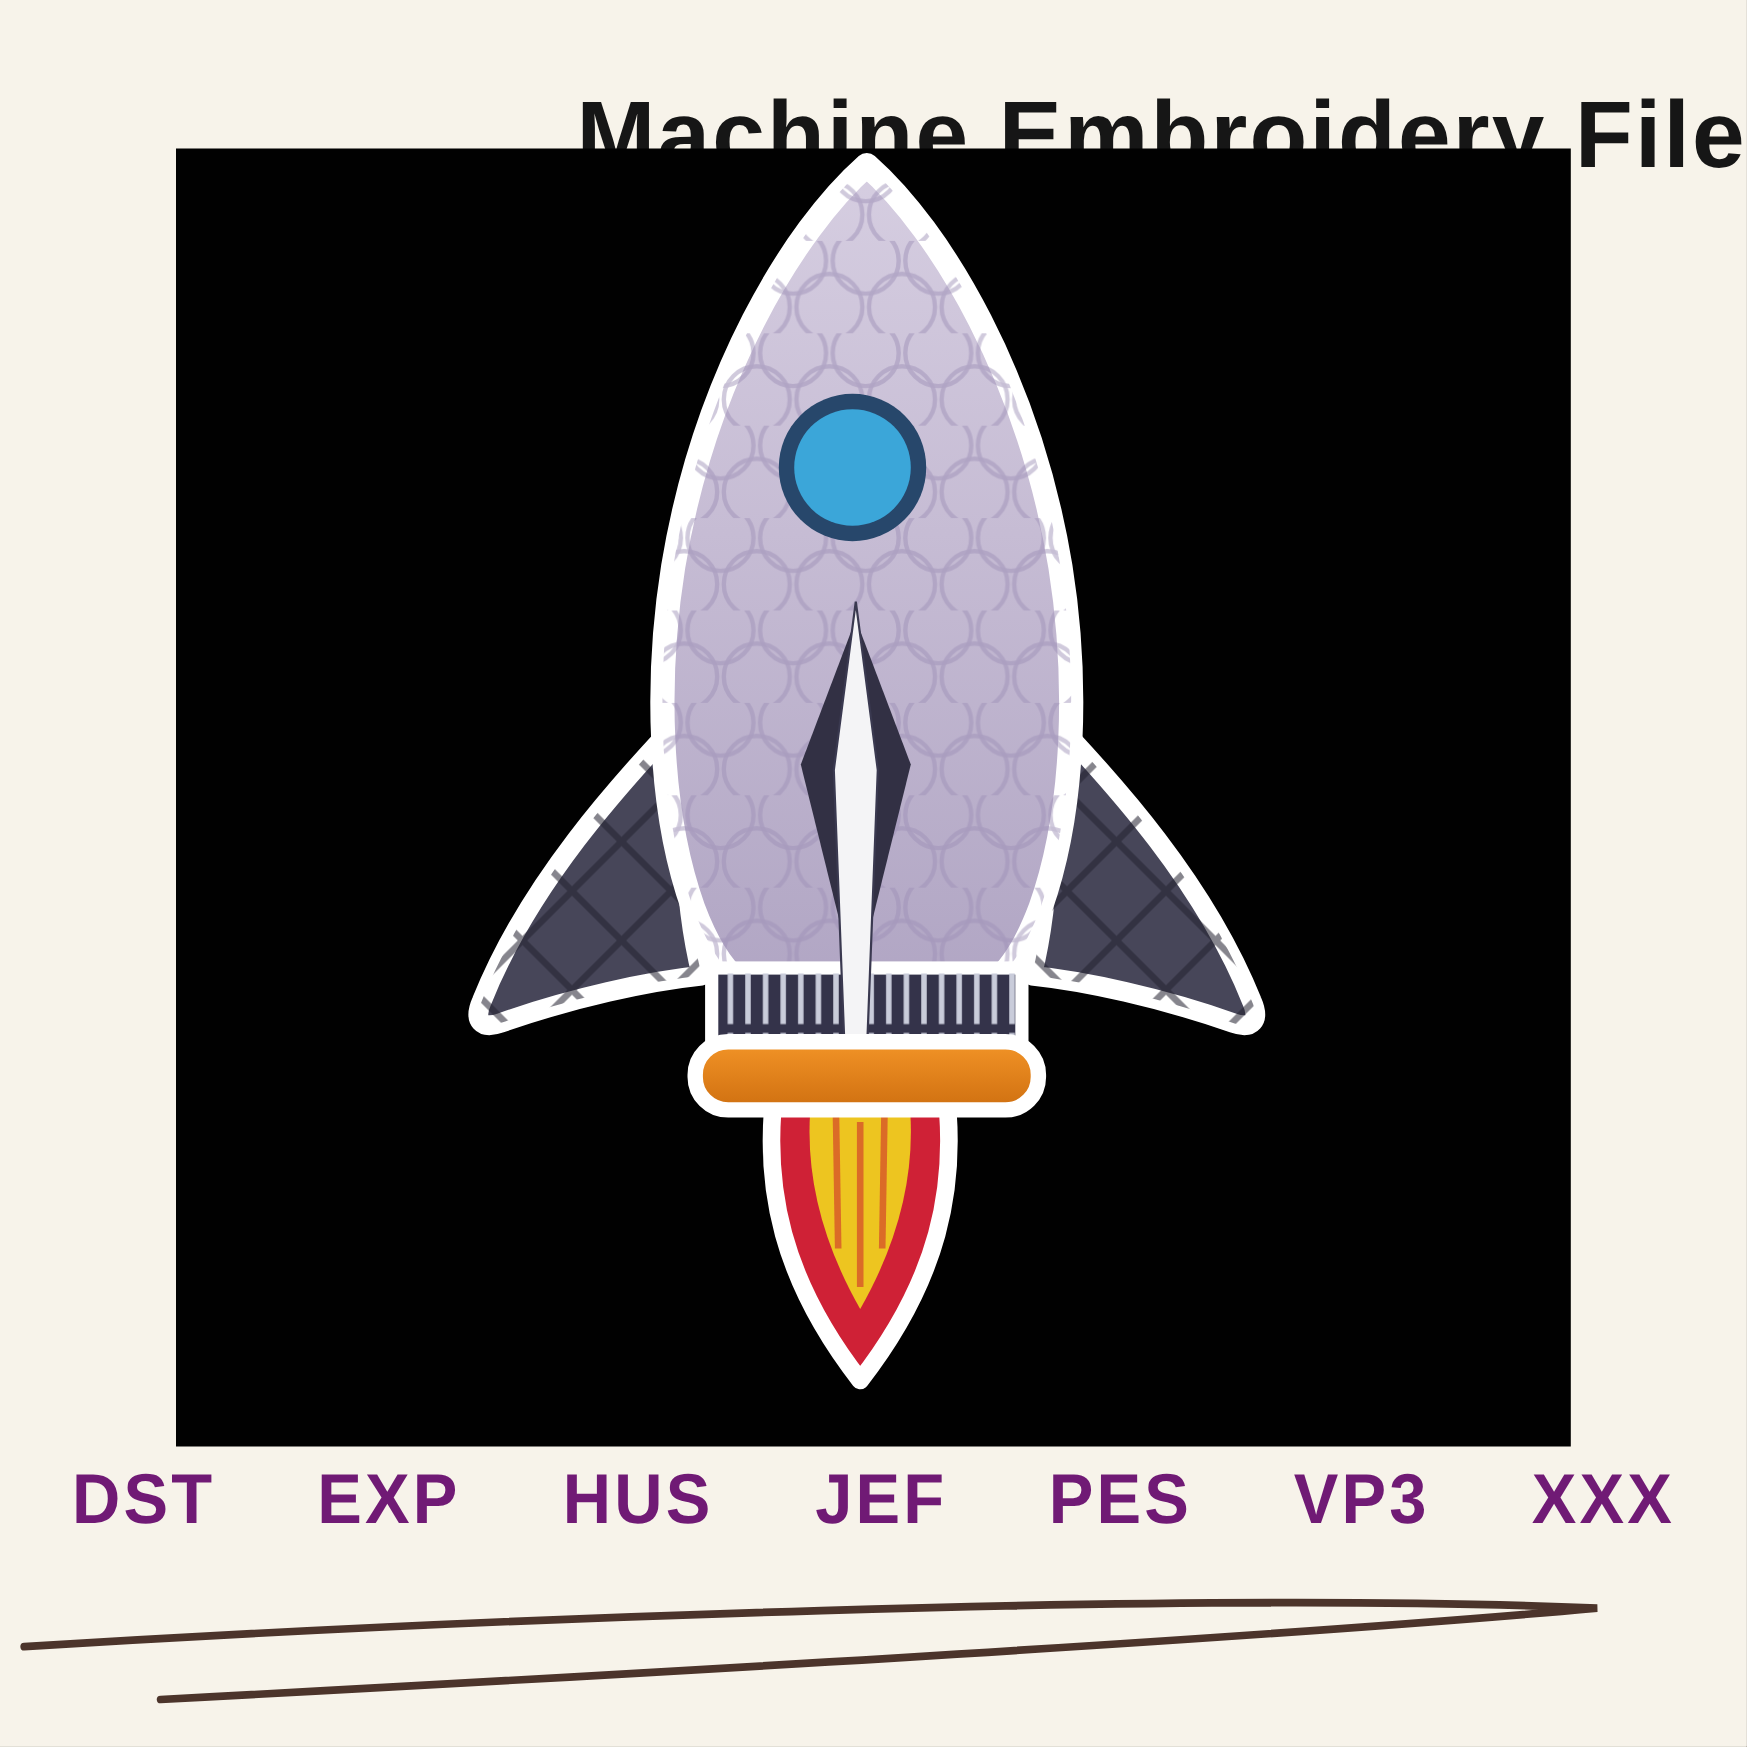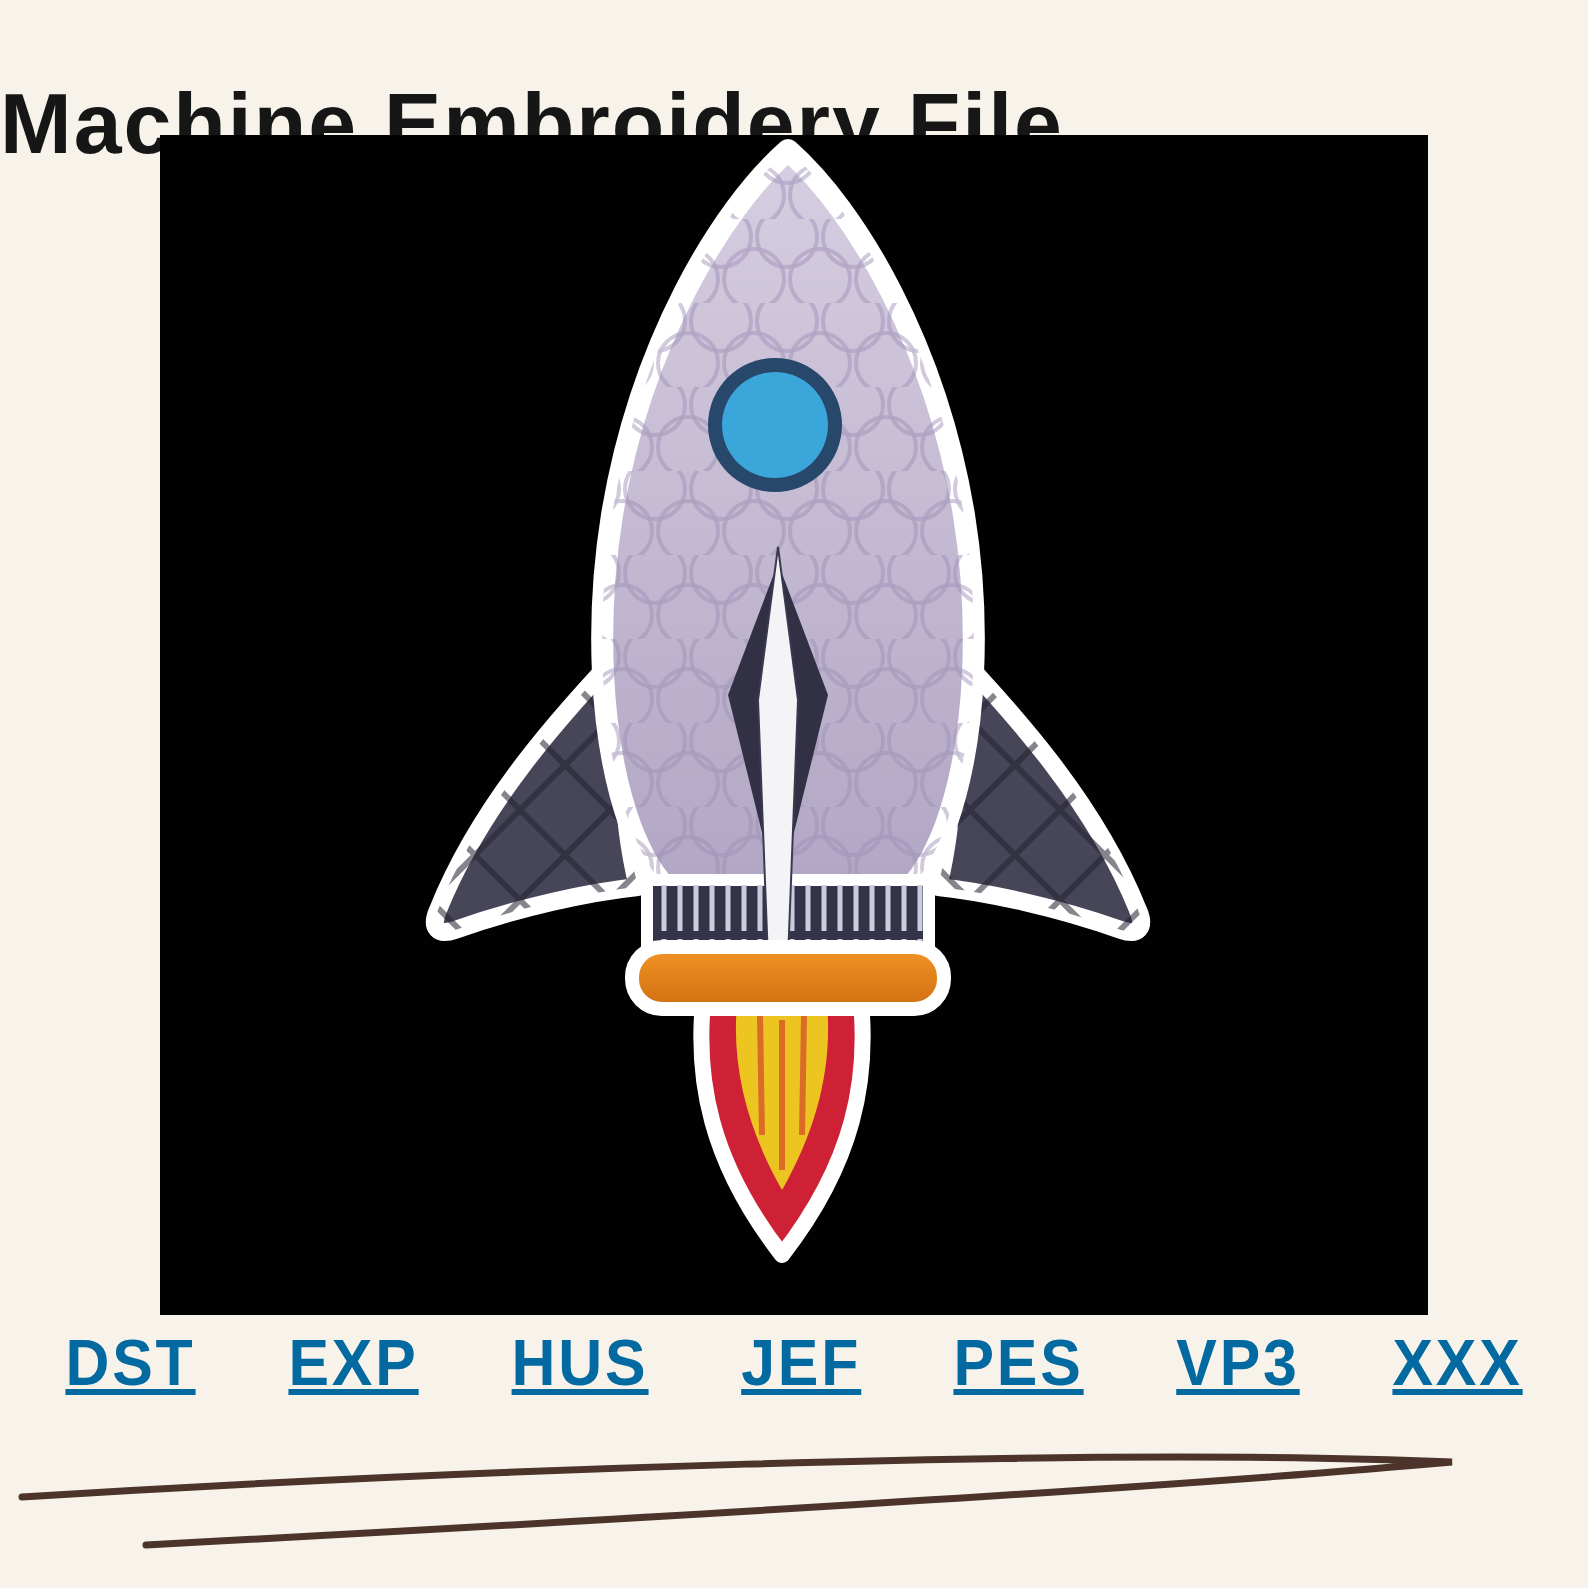--- a/index.html
+++ b/index.html
@@ -4,21 +4,21 @@
 <style>
   html,body{margin:0;padding:0;}
   body{
     width:1588px;height:1588px;
     font-family:"Liberation Sans",sans-serif;
     overflow:hidden;
   }
   .page{position:relative;width:1588px;height:1588px;background:#f7f3ea;}
   .title{
     position:absolute;top:16px;left:0;width:100%;
-    text-align:left;
+    text-align:right;
     font-size:86px;font-weight:800;letter-spacing:2px;
     color:#161616;
   }
   .panel{
     position:absolute;left:160px;top:135px;
     width:1268px;height:1180px;
     background:#010101;
   }
   .panel svg{display:block;width:100%;height:100%;}
   .formats{
@@ -98,21 +98,21 @@
         <rect x="487" y="745" width="282" height="70" stroke-width="12" fill="#34334a" stroke="#ffffff"></rect>
         <rect x="492" y="750" width="272" height="60" fill="url(#bandStripes)"></rect>
       </g>
 
       <path d="M618,412 L638,565 L627,850 L609,850 L598,565 Z" stroke="#3a3950" stroke-width="2" fill="#f4f4f6"></path>
 
       <rect x="472" y="812" width="312" height="62" rx="30" fill="url(#barGrad)" stroke-width="14" stroke="#ffffff"></rect>
     </svg>
   </div>
 
-  <div class="formats" style="color: #0369a1; text-decoration: underline;">
+  <div class="formats" style="color: #701a75;">
     <span>DST</span>
     <span>EXP</span>
     <span>HUS</span>
     <span>JEF</span>
     <span>PES</span>
     <span>VP3</span>
     <span>XXX</span>
   </div>
 
   <svg class="squiggle" width="1588" height="146" viewBox="0 0 1588 146">

